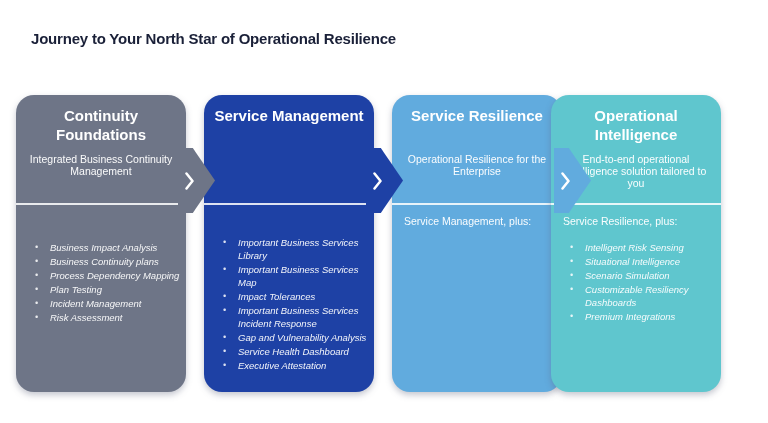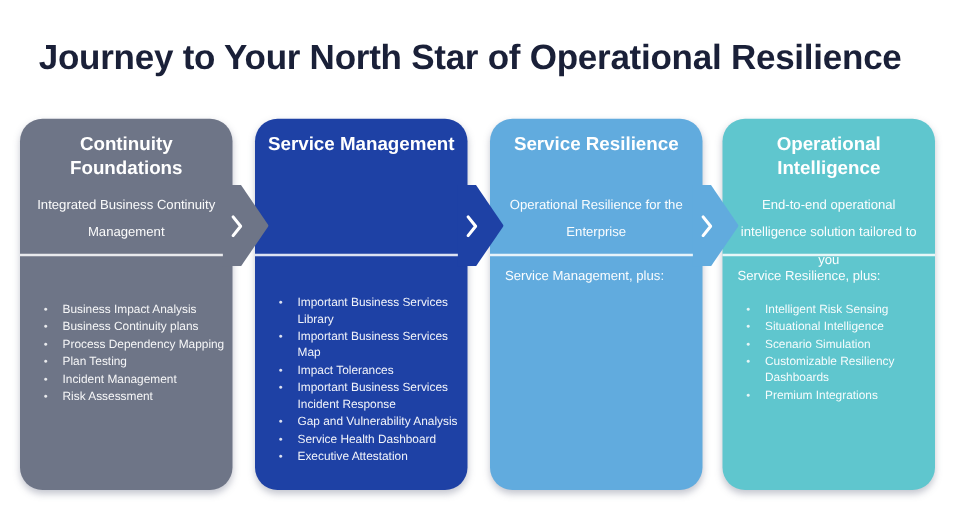--- a/index.html
+++ b/index.html
@@ -7,57 +7,57 @@
     width: 768px; height: 423px;
     position: relative; overflow: hidden;
     background: var(--page-bg, #fff);
     font-family: "Liberation Sans", sans-serif;
     -webkit-font-smoothing: antialiased;
   }
   .slide { position: absolute; inset: 0; }
 
   .title {
     position: absolute; left: 31px; top: 30px; margin: 0;
-    font-size: 28px; font-weight: 700; letter-spacing: -0.2px;
+    font-size: 15px; font-weight: 700; letter-spacing: -0.2px;
     color: var(--title-color, #1a2038);
   }
 
   .stages { position: absolute; left: 16px; top: 95px; width: 766px; height: 297px; }
 
   .stage {
     position: absolute; top: 0; width: 170px; height: 297px;
     border-radius: 18px; color: #ffffff;
     box-shadow: 0 3px 6px rgba(90, 95, 120, 0.35);
   }
   .stage1 { left: 0;     background: var(--stage1-fill, #6e7587); }
   .stage2 { left: 188px; background: var(--stage2-fill, #1e41a5); }
   .stage3 { left: 376px; background: var(--stage3-fill, #61abde); }
-  .stage4 { left: 562px; background: var(--stage4-fill, #5fc6ce); }
+  .stage4 { left: 535px; background: var(--stage4-fill, #5fc6ce); }
 
   .head {
     position: absolute; top: 11px; left: 10px; right: 10px;
     text-align: center; font-size: 15px; font-weight: 700; line-height: 19px;
   }
   .tagline {
     position: absolute; top: 58px; left: 13px; right: 13px;
-    text-align: center; font-size: 10.5px; line-height: 22px;
+    text-align: center; font-size: 10.5px; line-height: 12px;
     color: rgba(255,255,255,0.97);
   }
   .divider {
     position: absolute; top: 108px; left: 0; right: 0; height: 2px;
     background: rgba(255,255,255,0.85);
   }
   .plus {
     position: absolute; top: 120px; left: 12px; right: 6px;
     font-size: 10.5px; color: rgba(255,255,255,0.97);
   }
   .bullets {
     position: absolute; top: 146px; left: 0; right: 5px;
     margin: 0; padding: 0 0 0 17px; list-style: none;
-    font-size: 9.5px; line-height: 13px; color: rgba(255,255,255,0.94);
+    font-size: 9.5px; line-height: 13px; color: rgba(255,255,255,0.94); font-style: italic;
   }
   .bullets li { position: relative; padding-left: 17px; margin-bottom: 1px; }
   .bullets li::before {
     content: "\2022";
     position: absolute; left: 2px; top: 0;
     font-size: 9px; opacity: 0.9;
   }
 
   .chevron {
     position: absolute; top: 53px; width: 37px; height: 65px;

